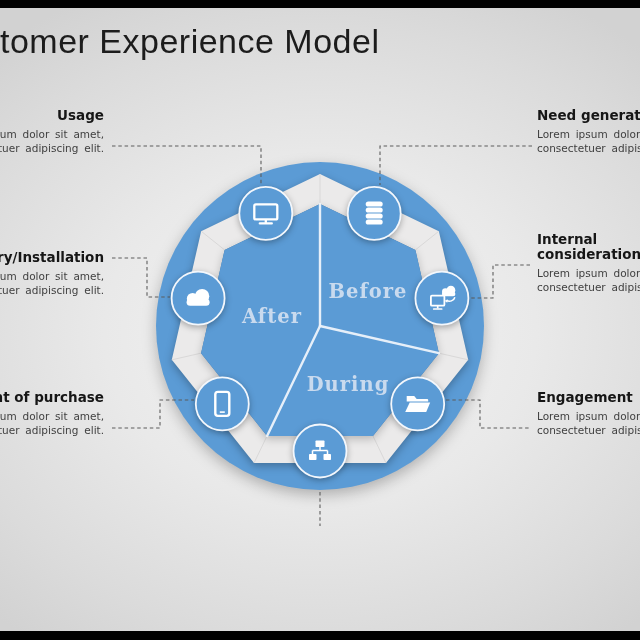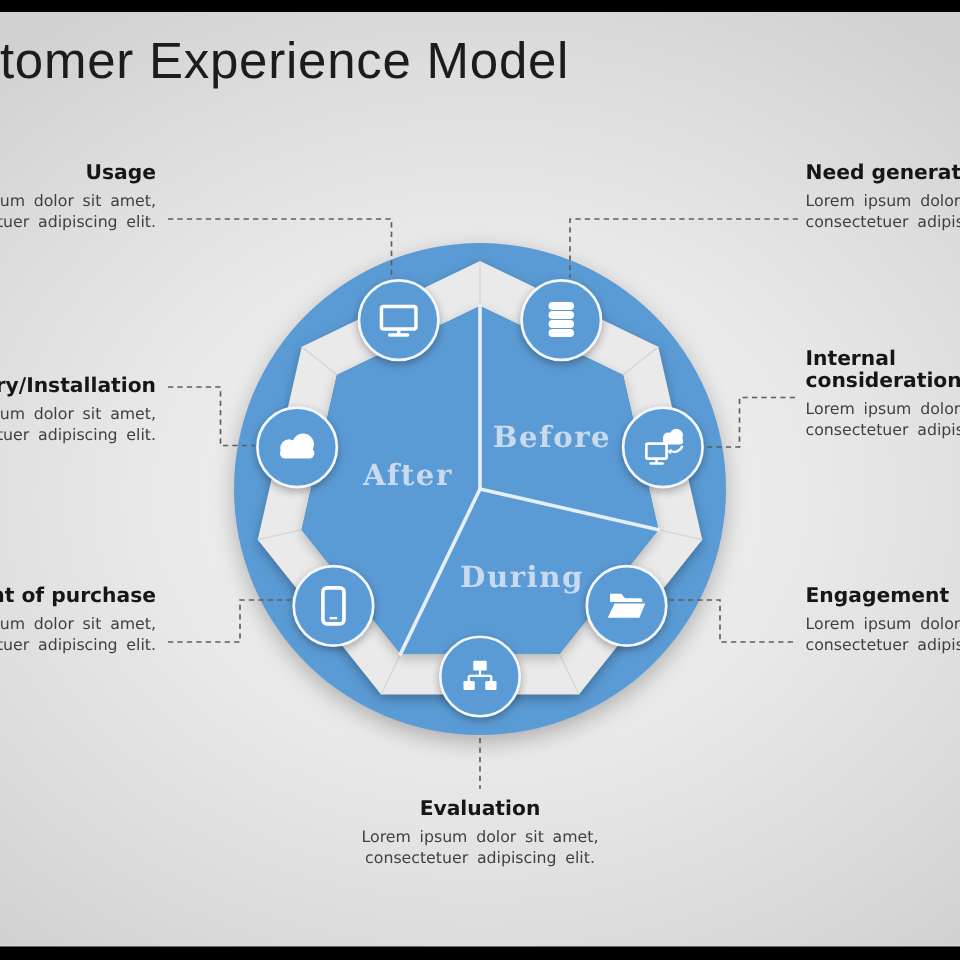--- a/index.html
+++ b/index.html
@@ -186,21 +186,16 @@
     <div class="c-line">Lorem ipsum dolor sit amet,</div>
     <div class="c-line">consectetuer adipiscing elit.</div>
   </div>
 
   <div class="callout" style="left:537px;top:390px;width:220px;">
     <div class="c-title">Engagement</div>
     <div class="c-line">Lorem ipsum dolor sit amet,</div>
     <div class="c-line">consectetuer adipiscing elit.</div>
   </div>
 
-  <div class="callout align-center" style="left:195px;top:532px;width:250px;">
-    <div class="c-title">Evaluation</div>
-    <div class="c-line">Lorem ipsum dolor sit amet,</div>
-    <div class="c-line">consectetuer adipiscing elit.</div>
-  </div>
 
   <div class="bar bar-top"></div>
   <div class="bar bar-bottom"></div>
 </div>
 
 </body></html>

